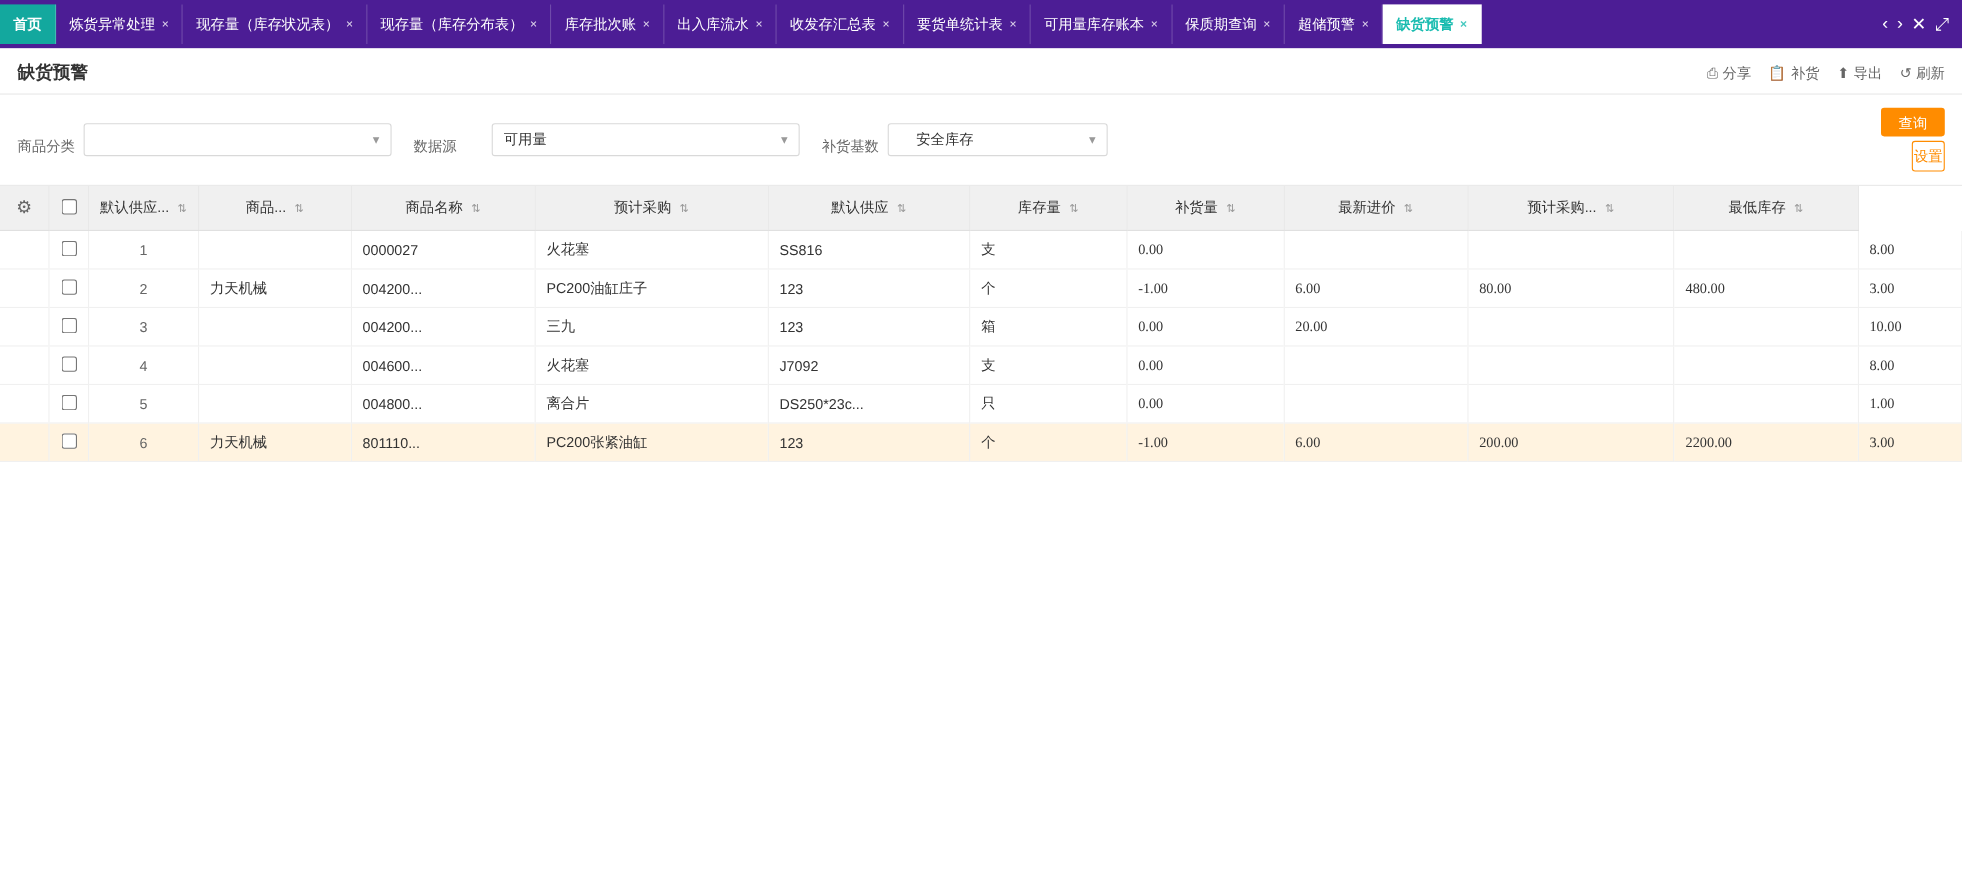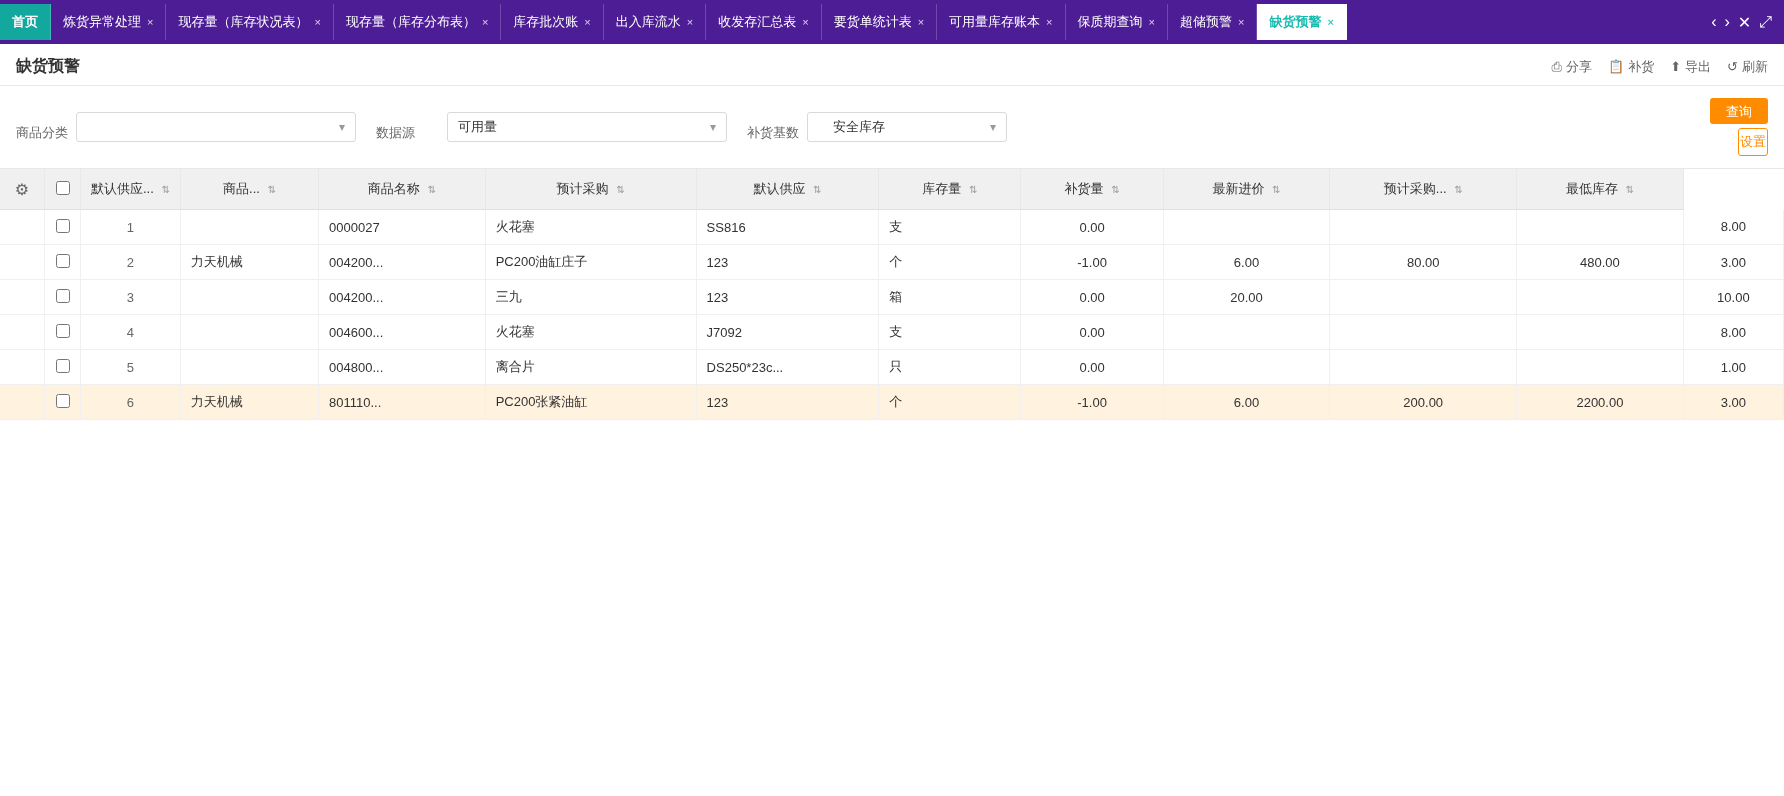--- a/index.html
+++ b/index.html
@@ -182,21 +182,21 @@
     tbody tr.highlighted { background: #fff3e0; }
     tbody td {
       padding: 8px 10px;
       color: #333;
       border-right: 1px solid #f0f0f0;
       white-space: nowrap;
     }
     .col-num { width: 40px; text-align: center; color: #666; }
     .col-check { width: 36px; text-align: center; }
     .col-settings { width: 40px; text-align: center; }
-    .text-right { text-align: center; }
+    .text-right { text-align: left; font-family: Liberation Serif, serif; }
 
     
     input[type="checkbox"] {
       width: 14px;
       height: 14px;
       cursor: pointer;
     }
 
     
     .gear-icon {

